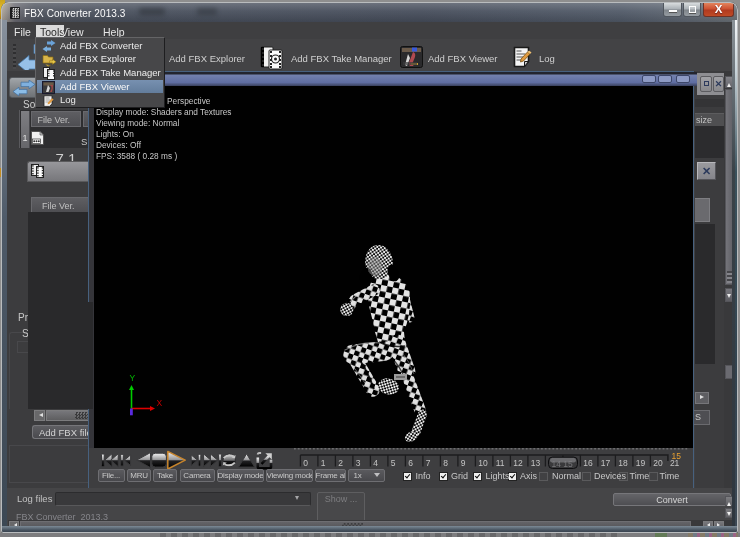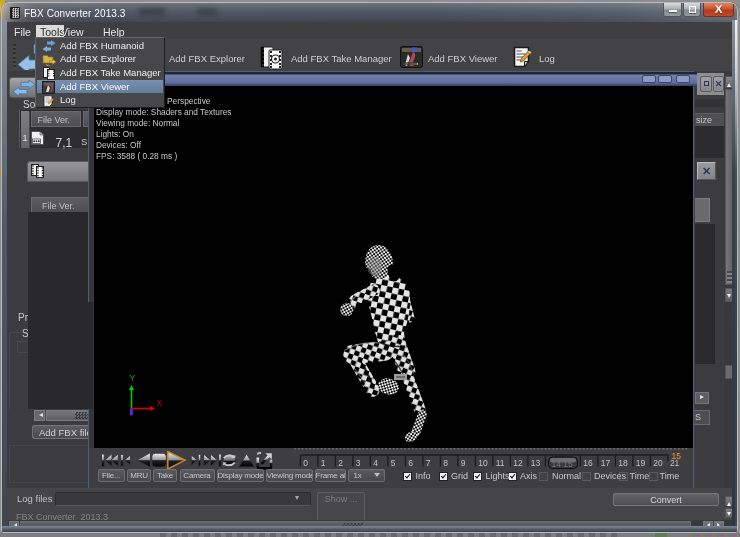--- a/index.html
+++ b/index.html
@@ -133,21 +133,21 @@
     <div class="abs" style="left:81.5px;top:109px;width:14px;height:15.5px;background:linear-gradient(180deg,#5e5e62,#4e4e52);border:1px solid #69696d;border-right:none;"></div>
     <div class="abs" style="left:89px;top:113px;font-size:9px;color:#c0c0c0;">C</div>
     <svg class="abs" style="left:29.5px;top:129px;" width="13" height="14" viewBox="0 0 13 14">
       <path d="M.5 .5 h8.5 l3.5 3.5 v9.5 h-12 z" fill="#f0f0f0" stroke="#444" stroke-width=".8"></path>
       <path d="M9 .5 v3.5 h3.5 z" fill="#c8c8c8" stroke="#444" stroke-width=".6"></path>
       <rect x="1.5" y="8" width="8" height="4.5" fill="#fff" stroke="#333" stroke-width=".7"></rect>
       <circle cx="3.2" cy="10.2" r="1" fill="#333"></circle>
         <circle cx="5.5" cy="10.2" r="1" fill="#333"></circle>
         <circle cx="7.8" cy="10.2" r="1" fill="#333"></circle>
     </svg>
-    <div class="abs" style="left:54.5px;top:134px;font-size:12px;color:#d0d0d0;">7,1</div>
+    <div class="abs" style="left:54.5px;top:148px;font-size:15px;color:#d0d0d0;">7,1</div>
     <div class="abs" style="left:80px;top:134px;font-size:9.5px;color:#c8c8c8;">SDK</div>
 
     <div class="abs" style="left:26px;top:159px;width:66px;height:21px;border-radius:3px 0 0 0;background:linear-gradient(180deg,#97979b,#77777b);border:1px solid #5a5a5c;border-right:none;"></div>
     <svg class="abs" style="left:30px;top:162px;" width="13" height="14" viewBox="0 0 13 14">
       <rect x="0.5" y="0.5" width="7" height="11" fill="#f0f0f0" stroke="#222"></rect>
       <g fill="#222">
           <rect x="1.2" y="1.2" width="1.4" height="1.4"></rect>
           <rect x="1.2" y="3.8" width="1.4" height="1.4"></rect>
           <rect x="1.2" y="6.4" width="1.4" height="1.4"></rect>
           <rect x="1.2" y="9" width="1.4" height="1.4"></rect>
@@ -416,21 +416,21 @@
       </svg>
 
       <div class="abs" style="left:7px;top:397px;width:594px;height:15px;font-size:9px;color:#c8c8c8;"></div>
     </div>
 
     <div class="abs" style="left:6px;top:486px;width:725px;height:38px;background:#454547;"></div>
     <div class="abs" style="left:16px;top:491px;font-size:9.5px;color:#c2c2c2;">Log files</div>
     <div class="abs" style="left:54px;top:490px;width:256px;height:14px;background:#39393b;border:1px solid #2c2c2e;border-bottom-color:#58585a;border-radius:2px;"></div>
     <div class="abs" style="left:294px;top:494px;width:0;height:0;border:2.8px solid transparent;border-top:4px solid #a6a6a8;"></div>
     <div class="abs" style="left:316px;top:490px;width:48px;height:30px;background:#48484a;border:1px solid #5e5e60;border-radius:2px;color:#7e7e80;font-size:9px;text-align:center;line-height:12px;">Show ...</div>
-    <div class="abs" style="left:612px;top:491px;width:106px;height:13px;background:linear-gradient(180deg,#646468,#4e4e52);border:1px solid #76767a;border-radius:2px;color:#d6d6d6;font-size:9px;text-align:center;line-height:12px;">Convert</div>
+    <div class="abs" style="left:612px;top:491px;width:118px;height:13px;background:linear-gradient(180deg,#646468,#4e4e52);border:1px solid #76767a;border-radius:2px;color:#d6d6d6;font-size:9px;text-align:center;line-height:12px;">Convert</div>
     <div class="abs" style="left:15px;top:510px;font-size:9px;color:#85858a;">FBX Converter&nbsp;&nbsp;2013.3</div>
 
     <div class="abs" style="left:7px;top:518px;width:726px;height:10px;background:#39393b;"></div>
     <div class="abs" style="left:8px;top:518.5px;width:10px;height:9px;background:#68686a;border:1px solid #7a7a7c;">
         <div class="abs" style="left:1.6px;top:1px;width:0;height:0;border:2.4px solid transparent;border-right:3.6px solid #e8e8e8;"></div>
       </div>
     <div class="abs" style="left:19px;top:518.5px;width:671px;height:9px;background:linear-gradient(180deg,#646468,#525256);border:1px solid #6e6e72;"></div>
     <div class="abs" style="left:341px;top:520.5px;width:21px;height:6px;background:repeating-conic-gradient(#3e3e40 0 25%, transparent 0 50%);background-size:3.5px 3.5px;"></div>
     <div class="abs" style="left:701.5px;top:518.5px;width:10px;height:9px;background:linear-gradient(180deg,#77777b,#5e5e62);border:1px solid #7a7a7c;">
         <div class="abs" style="left:1.6px;top:1px;width:0;height:0;border:2.4px solid transparent;border-right:3.6px solid #e8e8e8;"></div>
@@ -476,21 +476,21 @@
     <div class="abs" style="left:484.5px;top:468.5px;font-size:9px;color:#c8c8c8;z-index:5;">Lights</div>
     <div class="abs" style="left:519px;top:468.5px;font-size:9px;color:#c8c8c8;z-index:5;">Axis</div>
     <div class="abs" style="left:551px;top:468.5px;font-size:9px;color:#c8c8c8;z-index:5;">Normal</div>
     <div class="abs" style="left:593px;top:468.5px;font-size:9px;color:#c8c8c8;z-index:5;">Devices</div>
     <div class="abs" style="left:628.5px;top:468.5px;font-size:9px;color:#c8c8c8;z-index:5;">Time</div>
     <div class="abs" style="left:658.5px;top:468.5px;font-size:9px;color:#c8c8c8;z-index:5;">Time</div>
   </div>
 
   <div class="abs" style="left:35px;top:37px;width:130px;height:71px;background:#474749;border:1px solid #646466;border-right-color:#1e1e20;border-bottom-color:#1e1e20;z-index:60;">
     <div class="abs" style="left:1px;top:41.5px;width:126px;height:13.8px;background:linear-gradient(180deg,#7790b0,#637d9c);"></div>
-    <div class="abs" style="left:24px;top:1.5px;font-size:9.5px;color:#ececec;white-space:nowrap;">Add FBX Humanoid</div>
+    <div class="abs" style="left:24px;top:1.5px;font-size:9.5px;color:#ececec;white-space:nowrap;">Add FBX Converter</div>
     <div class="abs" style="left:24px;top:15.2px;font-size:9.5px;color:#ececec;white-space:nowrap;">Add FBX Explorer</div>
     <div class="abs" style="left:24px;top:28.9px;font-size:9.5px;color:#ececec;white-space:nowrap;">Add FBX Take Manager</div>
     <div class="abs" style="left:24px;top:42.6px;font-size:9.5px;color:#f8f8f8;white-space:nowrap;">Add FBX Viewer</div>
     <div class="abs" style="left:24px;top:56.3px;font-size:9.5px;color:#ececec;white-space:nowrap;">Log</div>
 
     <svg class="abs" style="left:6px;top:2px;" width="14" height="12" viewBox="0 0 14 12">
       <path d="M5 1.5 h4 v-1.5 l4.5 3 -4.5 3 v-1.5 h-4 z" fill="#6aa2d8"></path>
       <path d="M9 7.5 h-4 v-1.5 l-4.5 3 4.5 3 v-1.5 h4 z" fill="#7ab0e0"></path>
     </svg>
     <svg class="abs" style="left:6px;top:16px;" width="15" height="13" viewBox="0 0 15 13">

